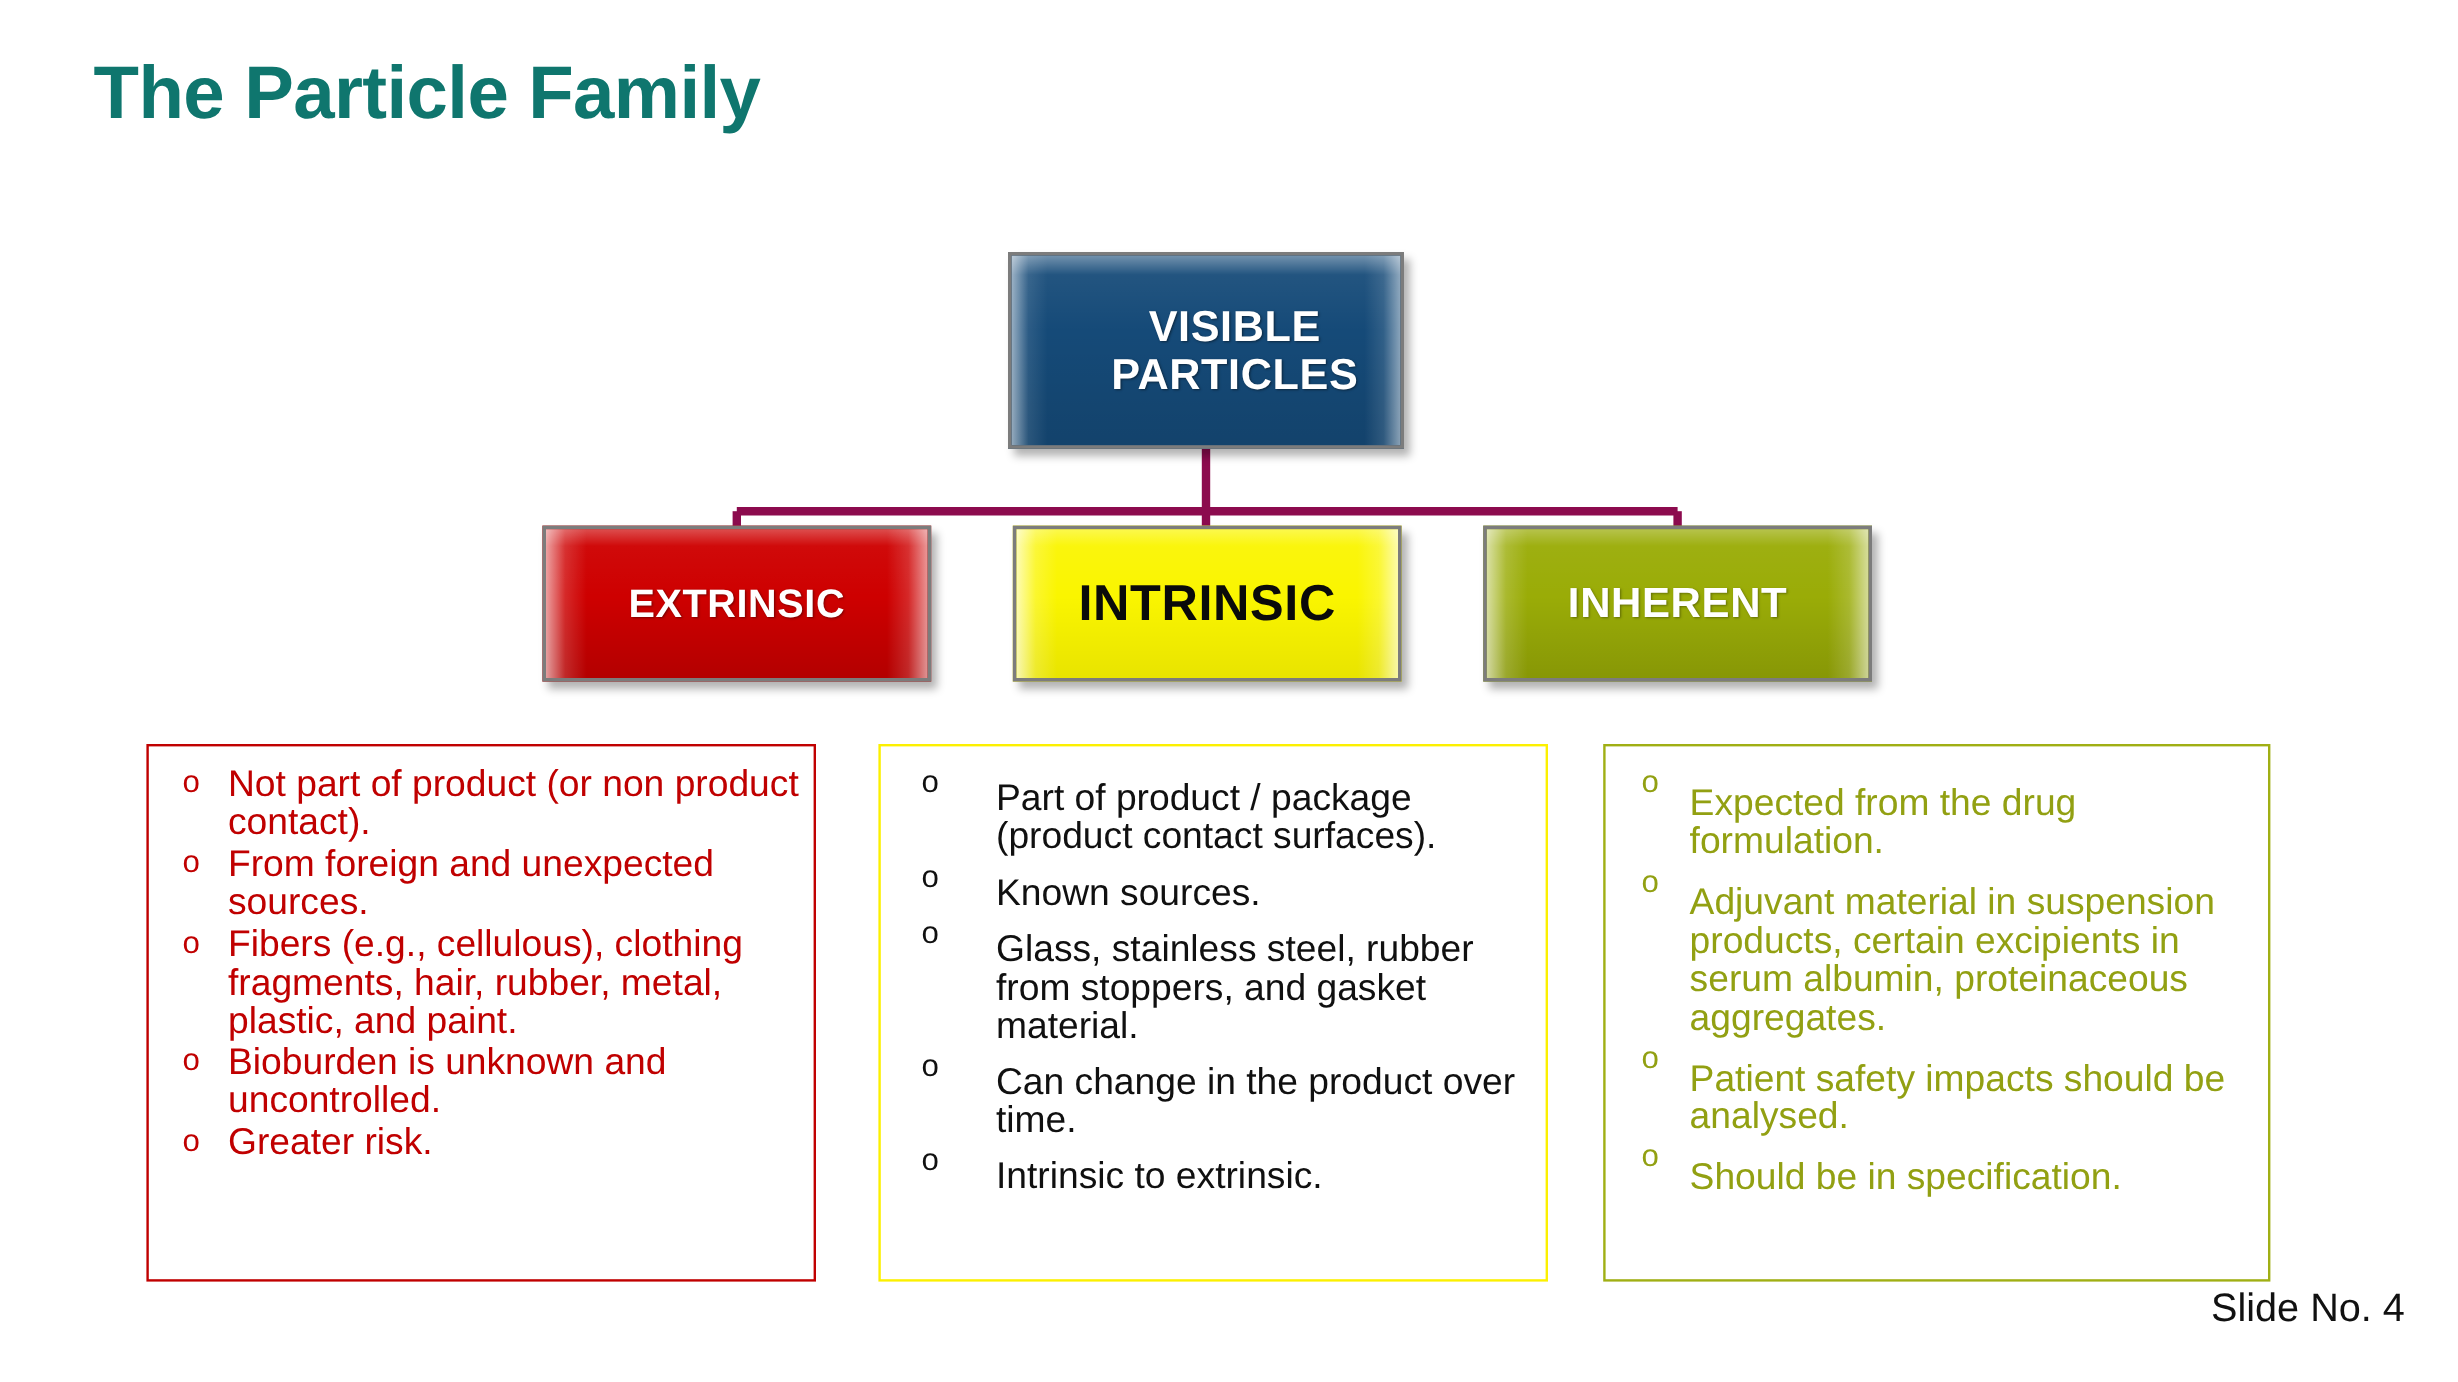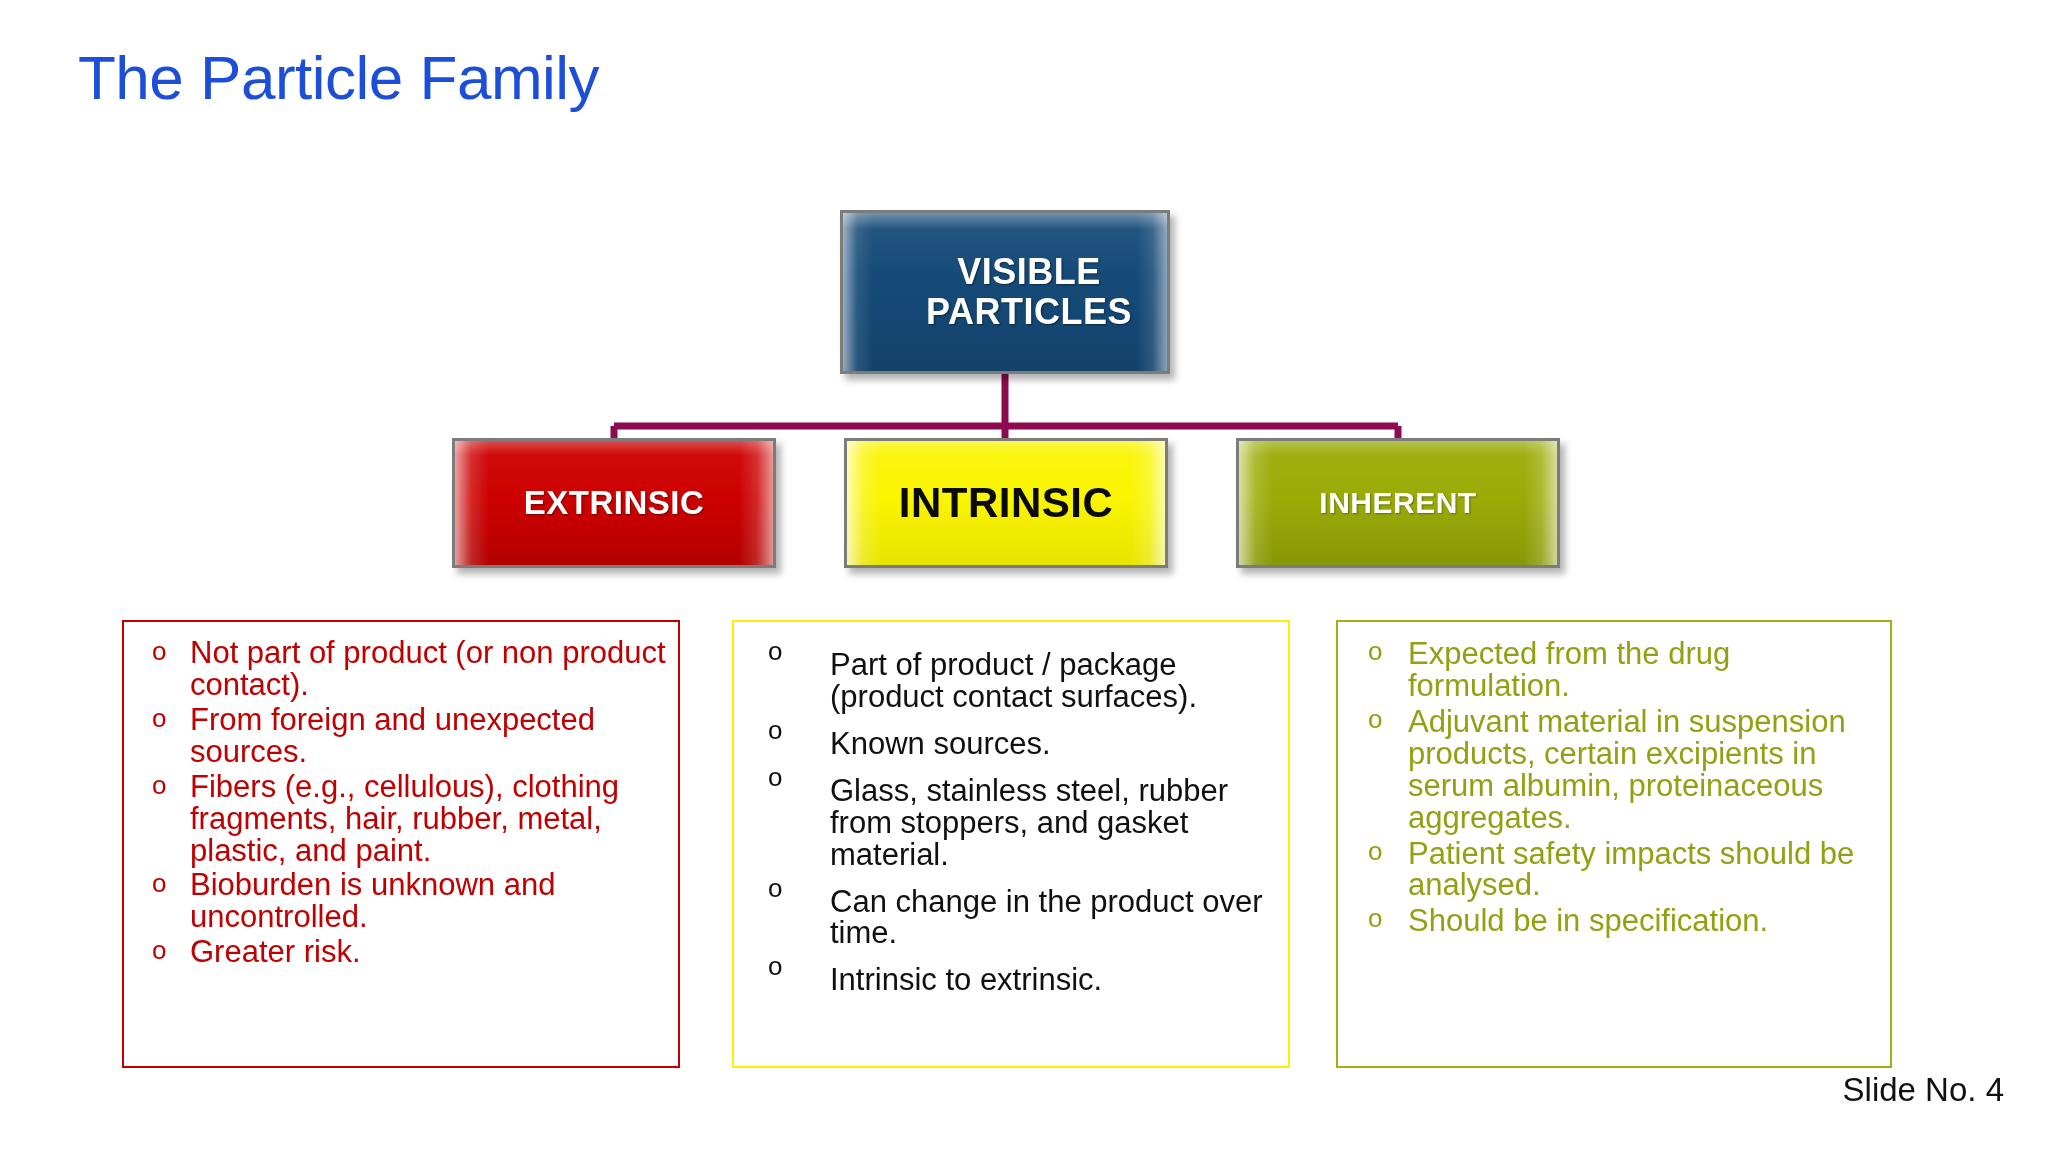--- a/index.html
+++ b/index.html
@@ -16,22 +16,22 @@
     height: 1152px;
     background: #ffffff;
   }
 
   
   #slide-title {
     position: absolute;
     left: 78px;
     top: 42px;
     font-size: 62px;
-    font-weight: normal;
-    color: #1d4ed8;
+    font-weight: bold;
+    color: #0f766e;
     letter-spacing: -0.5px;
     white-space: nowrap;
   }
 
   
   .connector-svg {
     position: absolute;
     left: 0;
     top: 0;
     width: 2048px;
@@ -128,21 +128,21 @@
         rgba(255,255,255,0.62) 0px, rgba(255,255,255,0.16) 16px,
         rgba(255,255,255,0.0) 34px, rgba(255,255,255,0.0) calc(100% - 34px),
         rgba(255,255,255,0.16) calc(100% - 16px), rgba(255,255,255,0.58) 100%),
       linear-gradient(to bottom,
         rgba(255,255,255,0.28) 0px, rgba(255,255,255,0.04) 14px,
         rgba(0,0,0,0.0) 45%, rgba(0,0,0,0.12) 100%),
       #9AAC07;
   }
   #node-inherent .node-label {
     color: #ffffff;
-    font-size: 30px;
+    font-size: 35px;
     text-shadow: 1px 1px 2px rgba(0,0,0,0.35);
     text-align: center;
   }
 
   
   .detail-box {
     position: absolute;
     top: 620px;
     background: #ffffff;
     border: 2px solid #000;
@@ -190,21 +190,21 @@
   #detail-extrinsic .detail-text { margin-top: 1px; }
 
   
   #detail-intrinsic .detail-item { color: #101010; }
   #detail-intrinsic .bullet-marker { color: #101010; margin-left: 22px; margin-right: 40px; }
   #detail-intrinsic .detail-text { margin-top: 13px; }
 
   
   #detail-inherent .detail-item { color: #92A012; }
   #detail-inherent .bullet-marker { color: #92A012; margin-left: 18px; margin-right: 18px; }
-  #detail-inherent .detail-text { margin-top: 2px; }
+  #detail-inherent .detail-text { margin-top: 17px; }
 
   
   #slide-number {
     position: absolute;
     right: 44px;
     bottom: 43px;
     font-size: 33px;
     color: #111111;
     white-space: nowrap;
   }

